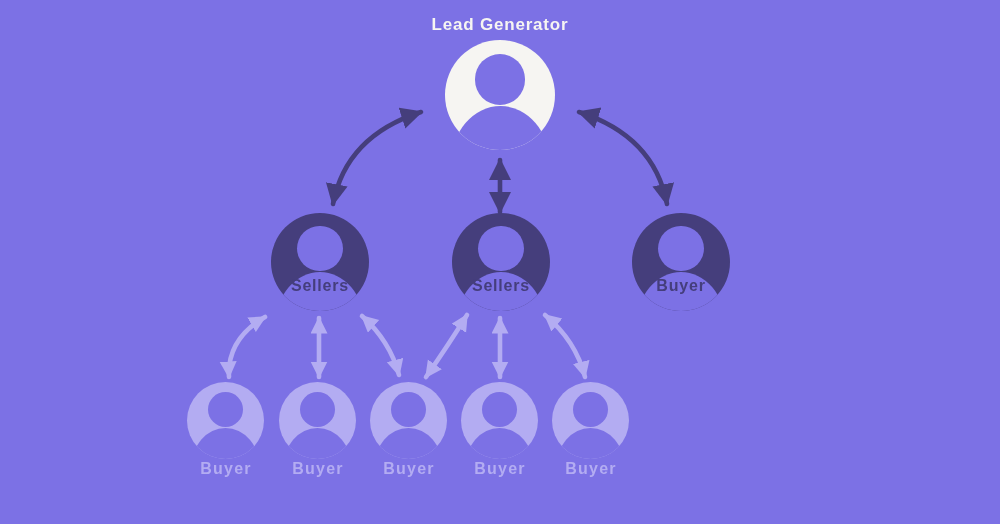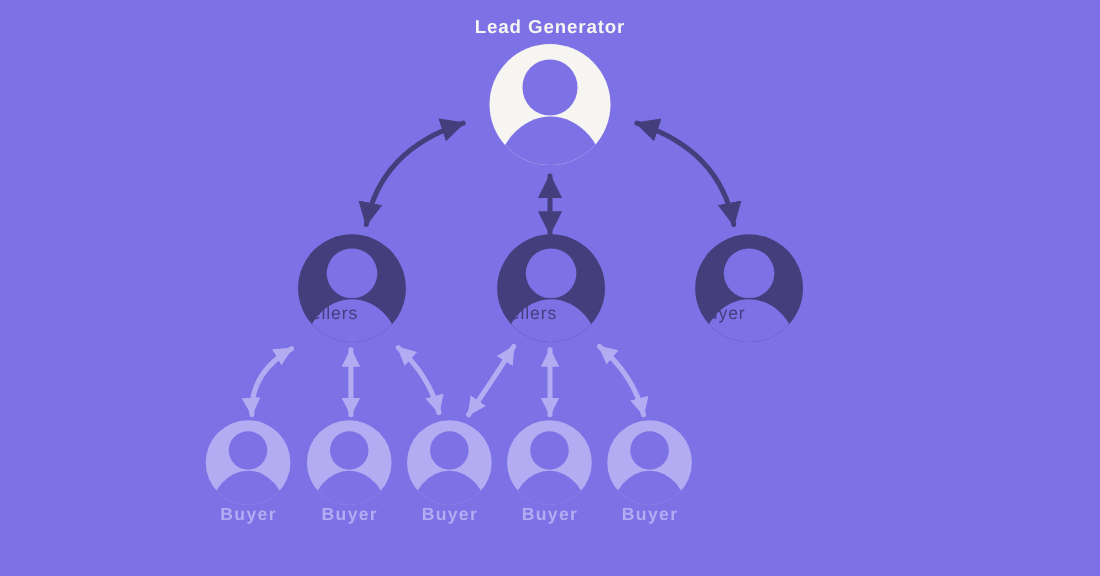--- a/index.html
+++ b/index.html
@@ -59,22 +59,22 @@
     width: 220px;
     font-size: 17px;
     letter-spacing: 0.8px;
     line-height: 22px;
     color: var(--white);
   }
   .inner-label {
     position: absolute;
     left: 0; top: 64%;
     width: 100%;
-    text-align: left;
-    font-weight: normal;
+    text-align: center;
+    font-weight: bold;
     font-size: 16px;
     letter-spacing: 0.8px;
     line-height: 20px;
     color: var(--dark);
     z-index: 2;
   }
   .buyer-label {
     width: 90px;
     top: 460px;
     font-size: 16px;

